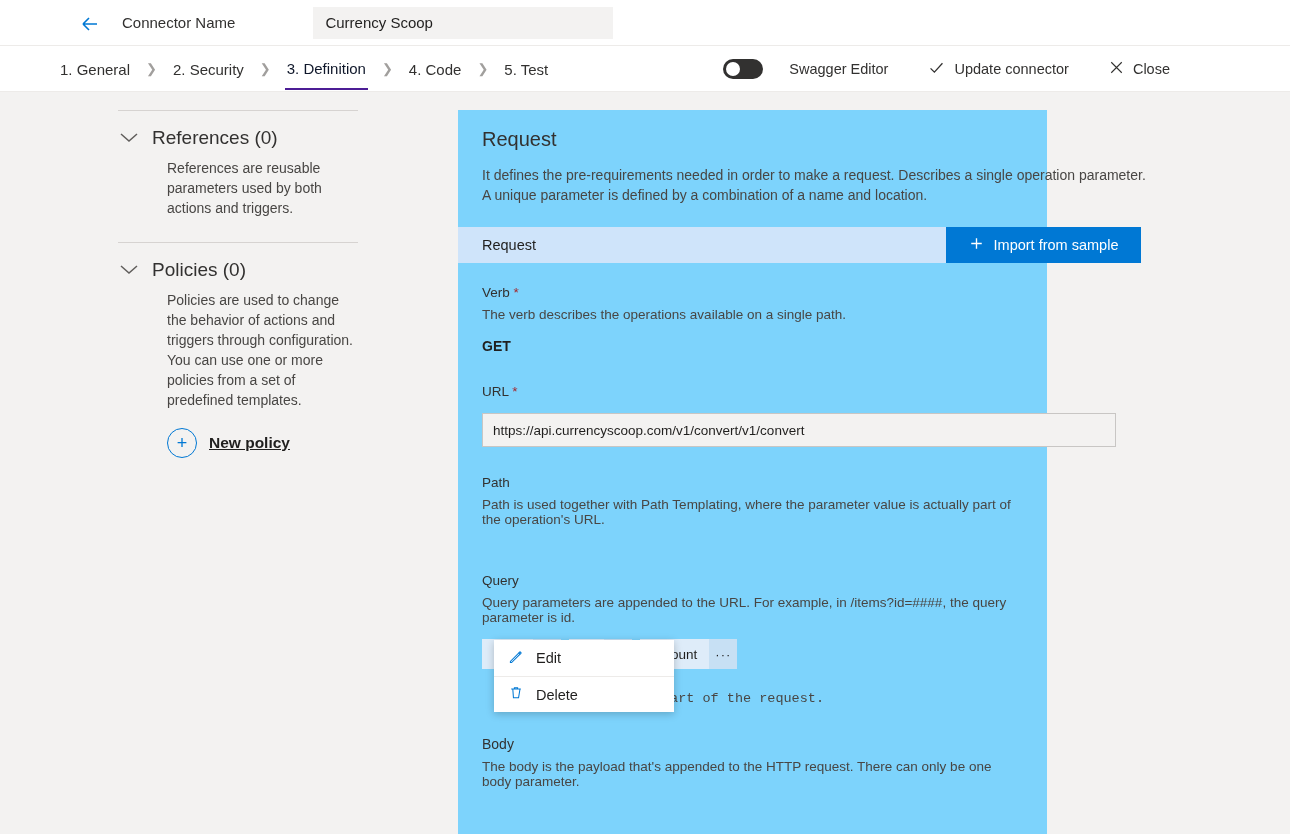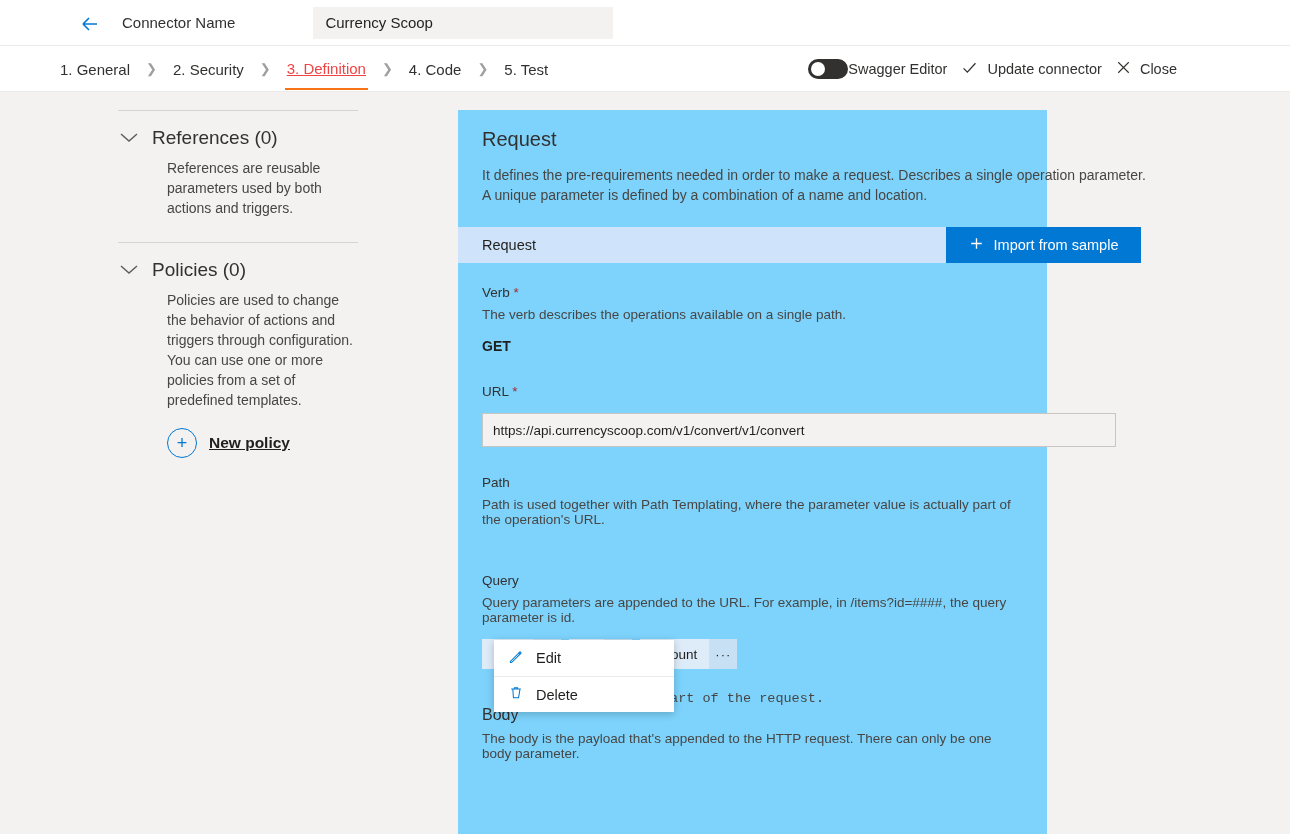--- a/index.html
+++ b/index.html
@@ -67,37 +67,36 @@
     position: relative;
   }
   .step {
     font-size: 15px;
     color: #323130;
     padding: 12px 2px 11px 2px;
     cursor: pointer;
     white-space: nowrap;
   }
   .step.active {
-    color: #ef4444;
-    border-bottom: 2px solid #f97316;
+    color: #0f172a;
+    border-bottom: 2px solid #4c1d95;
     font-weight: 400;
-    text-decoration: underline;
   }
   .chev {
     margin: 0 14px;
     color: #a19f9d;
     font-size: 13px;
     user-select: none;
   }
   .steps-right {
     position: absolute;
-    right: 113px;
-    display: flex;
-    align-items: center;
-    gap: 14px;
+    right: 120px;
+    display: flex;
+    align-items: center;
+    gap: 40px;
   }
   .toggle {
     width: 40px;
     height: 20px;
     border-radius: 10px;
     background: #323130;
     position: relative;
     cursor: pointer;
     flex: none;
   }
@@ -330,21 +329,22 @@
   .ctx-item + .ctx-item {
     border-top: 1px solid #edebe9;
   }
 
   .hidden-under {
     margin-top: 22px;
     font-size: 13.5px;
     color: #484644;
   }
   .body-label {
-    font-size: 16px;
+    margin-top: 30px;
+    font-size: 14px;
     color: #323130;
   }
 </style>
 </head>
 <body>
 
 <div class="topbar">
   <span class="back-arrow">
     <svg width="24" height="24" viewBox="0 0 24 24" fill="none" stroke="#0078d4" stroke-width="1.6">
       <path d="M19 12H5M5 12l6-6M5 12l6 6"></path>

